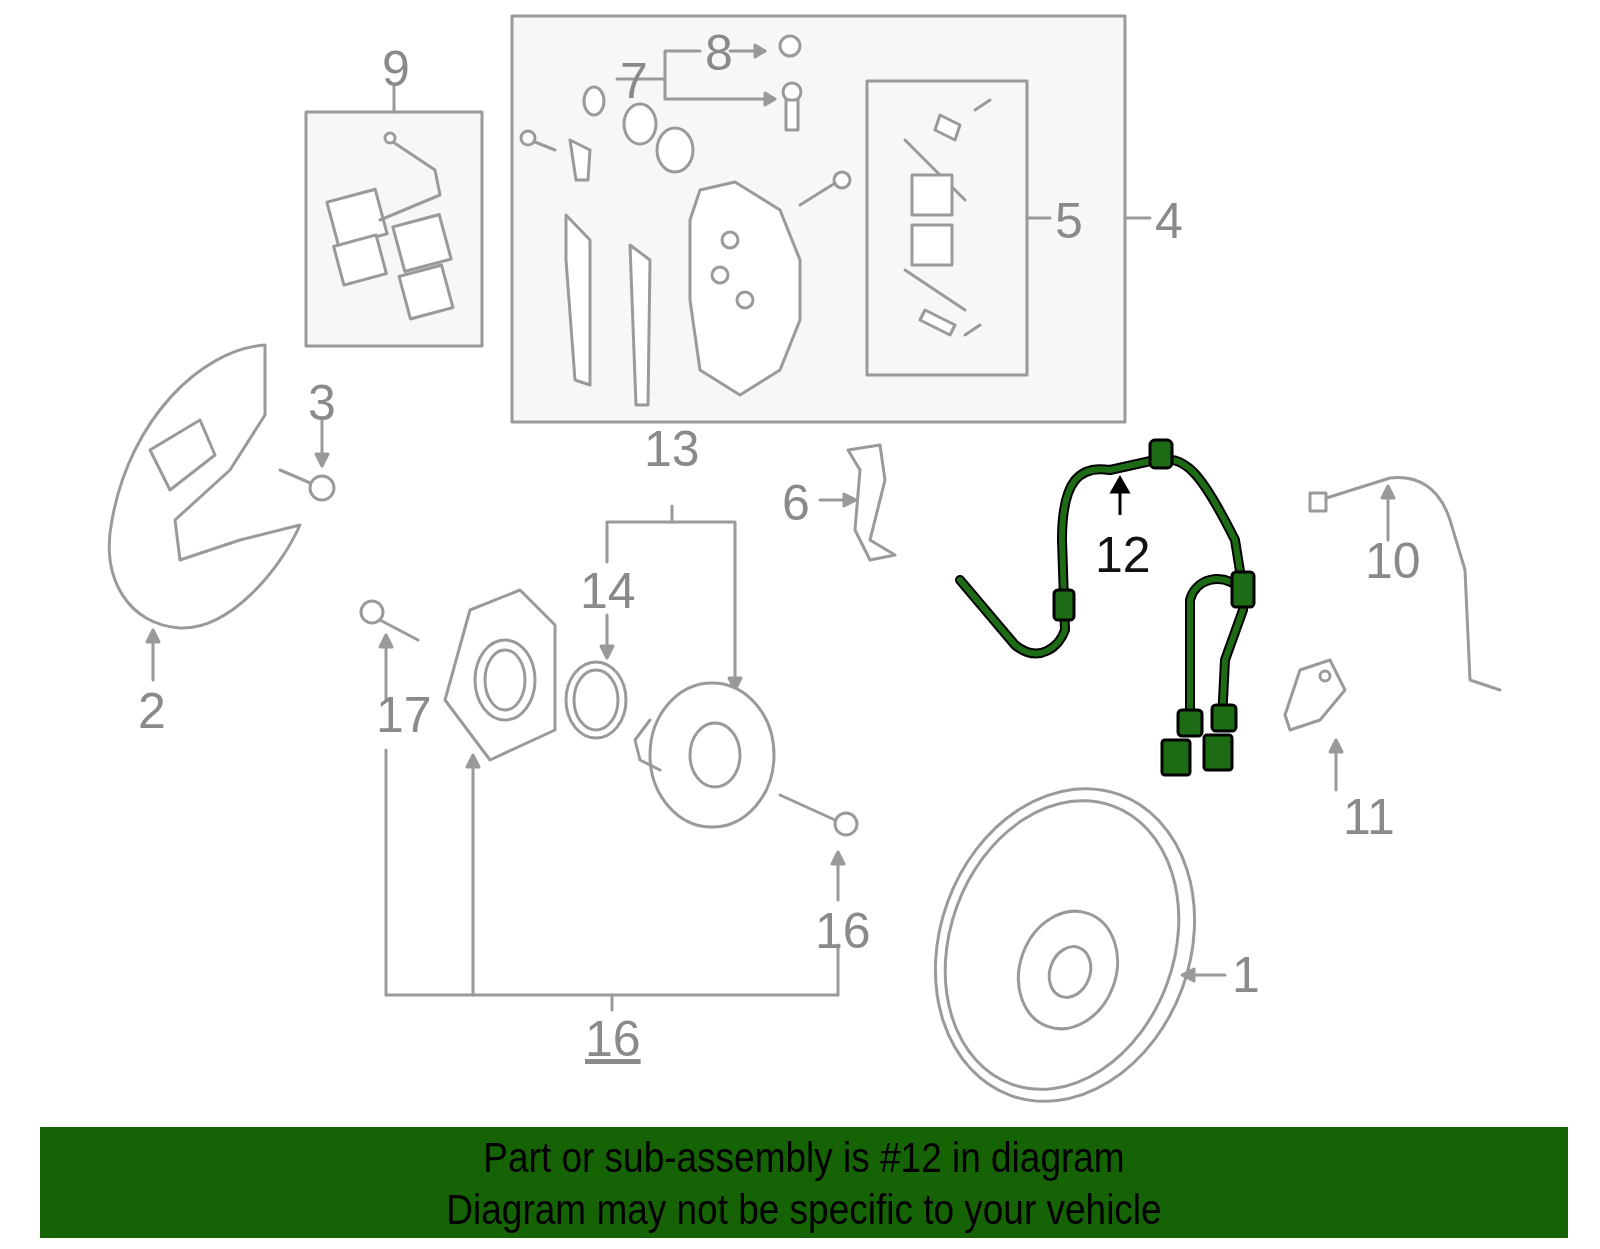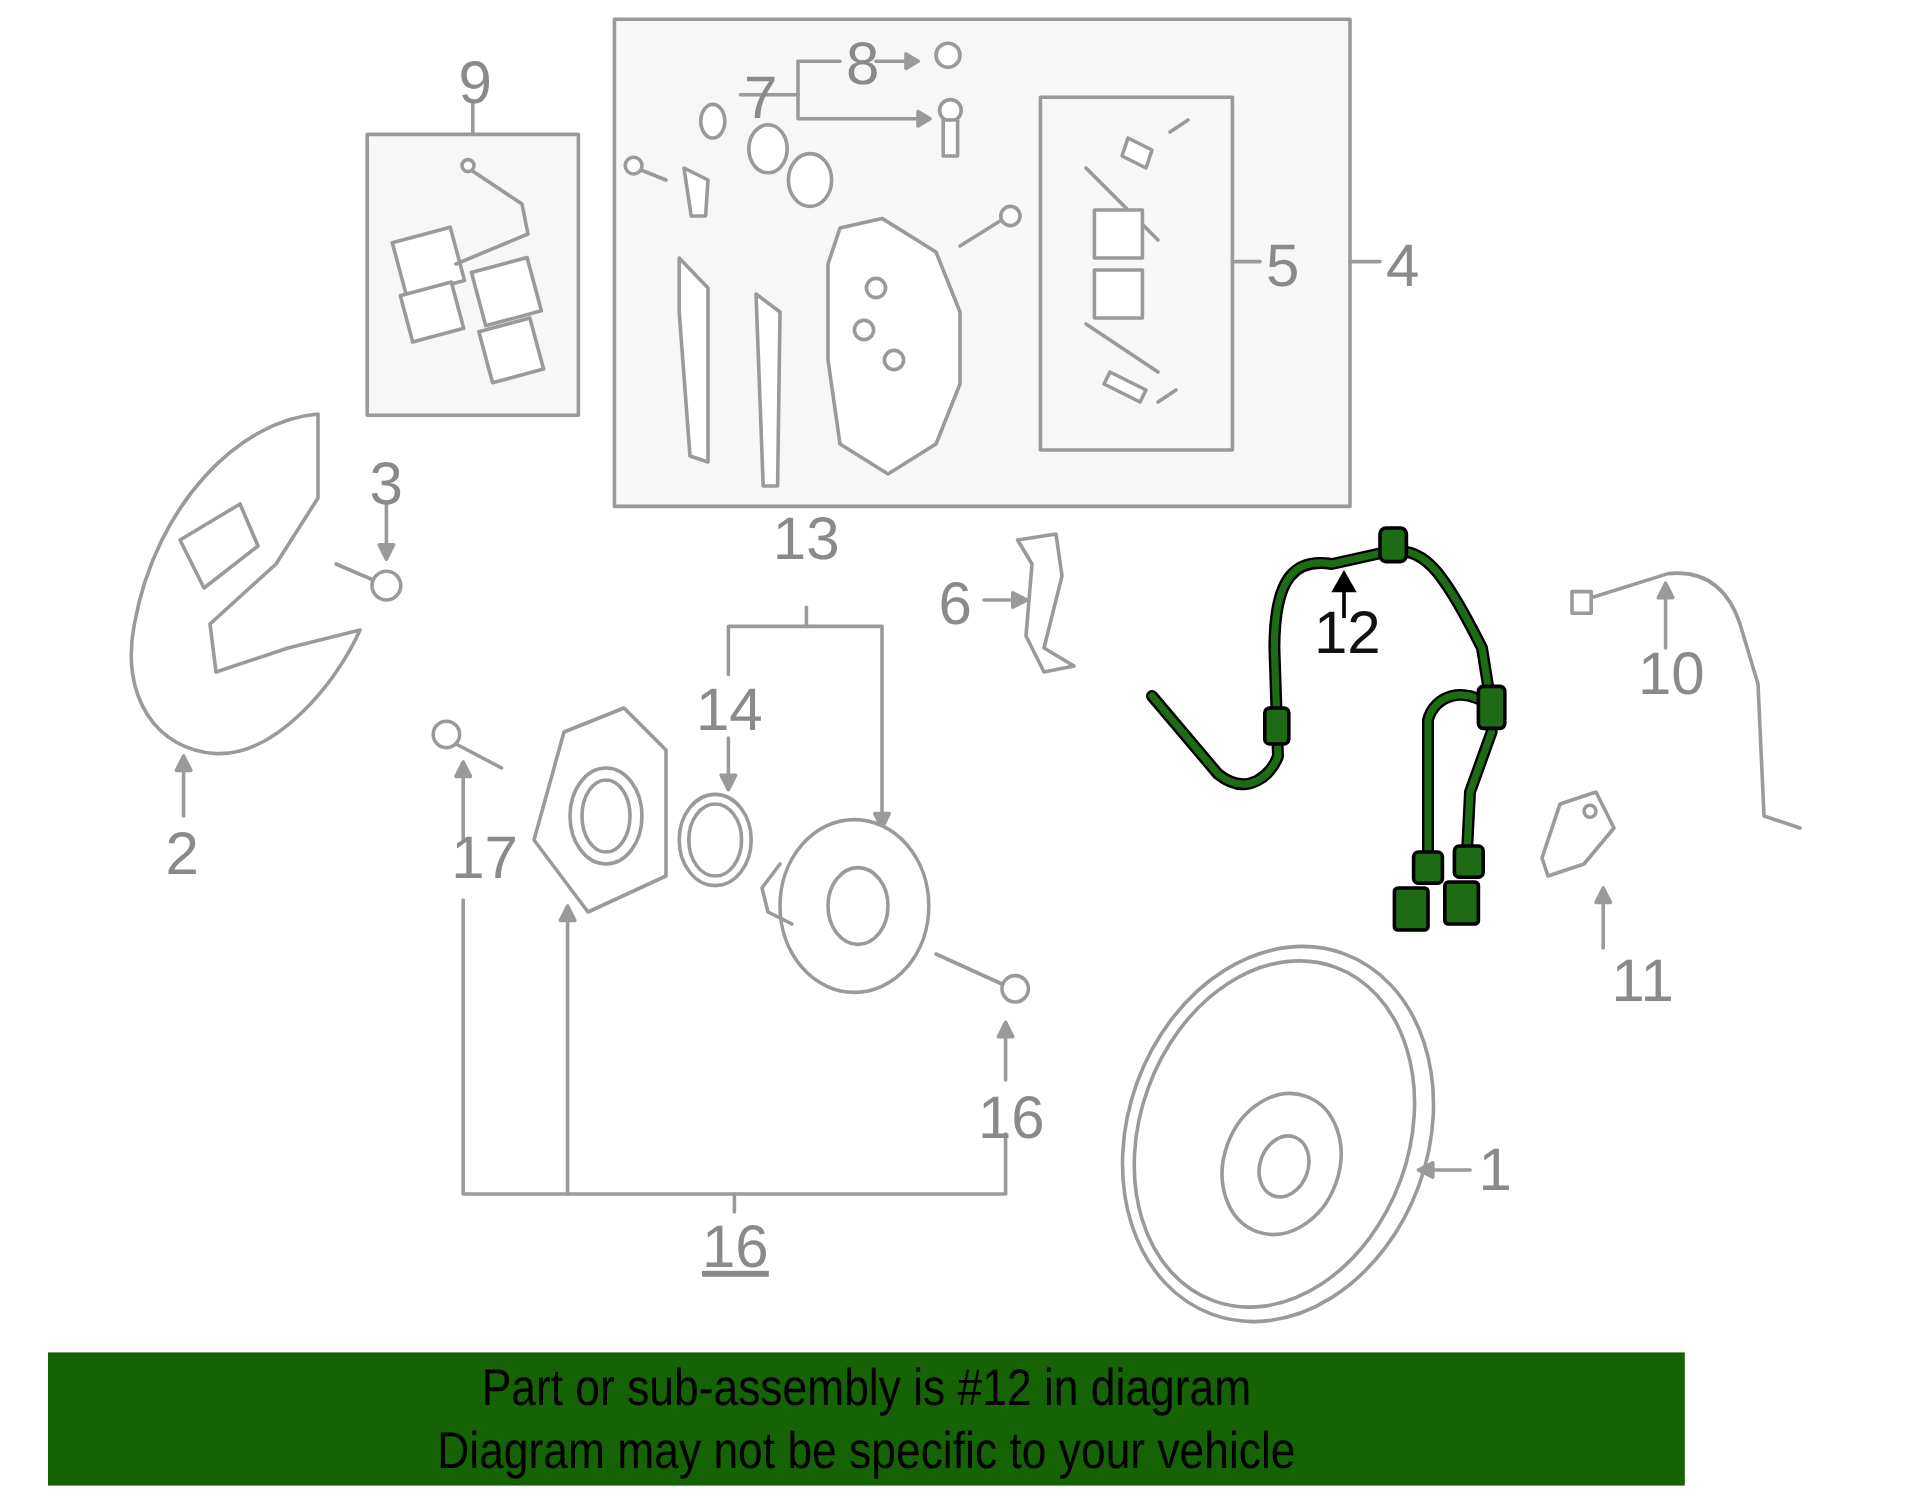--- a/index.html
+++ b/index.html
@@ -1,20 +1,20 @@
 <!DOCTYPE html>
 <html><head>
 <meta charset="utf-8">
 <style>
   html, body { margin:0; padding:0; background:#ffffff; }
   body { width:1600px; height:1249px; position:relative; overflow:hidden; font-family:"Liberation Sans", sans-serif; }
   #diagram { position:absolute; left:0; top:0; width:1600px; height:1249px; }
   .callout { position:absolute; font-family:"Liberation Sans", sans-serif; font-size:50px; color:#8a8a8a; line-height:1; }
   .callout.hl { color:#111; }
-  .banner { position:absolute; left:40px; top:1127px; width:1364px; height:111px; background:#156305; text-align:center; }
+  .banner { position:absolute; left:40px; top:1127px; width:1528px; height:111px; background:#156305; text-align:center; }
   .banner .line { font-family:"Liberation Sans", sans-serif; font-size:43px; color:#000; line-height:52px; transform:scaleX(0.86); transform-origin:center; }
   .banner .line1 { margin-top:4px; }
 </style>
 </head>
 <body>
 
 <svg id="diagram" viewBox="0 0 1600 1249" xmlns="http://www.w3.org/2000/svg">
   <g fill="none" stroke="#9a9a9a" stroke-width="3" stroke-linejoin="round" stroke-linecap="round">
 
     <rect x="306" y="112" width="176" height="234" fill="#f7f7f7"></rect>
@@ -180,21 +180,21 @@
 </svg>
 
 <div class="callout" style="left:382px;top:44px;">9</div>
 <div class="callout" style="left:705px;top:28px;">8</div>
 <div class="callout" style="left:620px;top:56px;">7</div>
 <div class="callout" style="left:1055px;top:196px;">5</div>
 <div class="callout" style="left:1155px;top:196px;">4</div>
 <div class="callout" style="left:308px;top:378px;">3</div>
 <div class="callout" style="left:644px;top:424px;">13</div>
 <div class="callout" style="left:782px;top:478px;">6</div>
-<div class="callout hl" style="left:1095px;top:502px;text-align:right;">12</div>
+<div class="callout hl" style="left:1095px;top:530px;text-align:right;">12</div>
 <div class="callout" style="left:1365px;top:536px;">10</div>
 <div class="callout" style="left:580px;top:566px;text-align:center;">14</div>
 <div class="callout" style="left:138px;top:686px;">2</div>
 <div class="callout" style="left:376px;top:690px;">17</div>
 <div class="callout" style="left:1343px;top:792px;">11</div>
 <div class="callout" style="left:815px;top:906px;">16</div>
 <div class="callout" style="left:1232px;top:950px;">1</div>
 <div class="callout" style="left:585px;top:1014px;text-decoration:underline;">16</div>
 
 <div class="banner">

